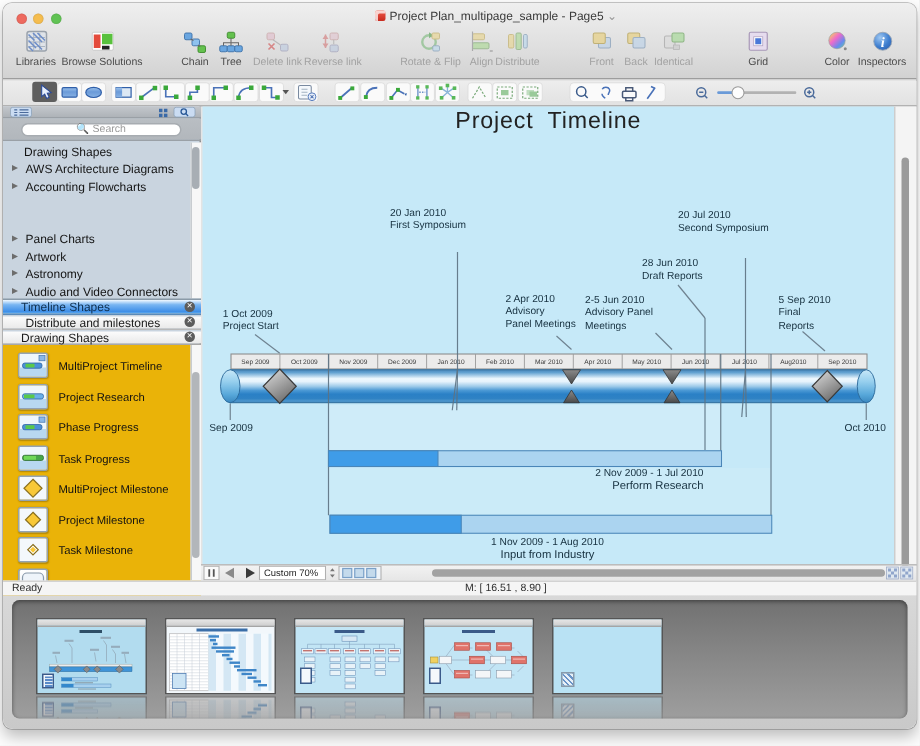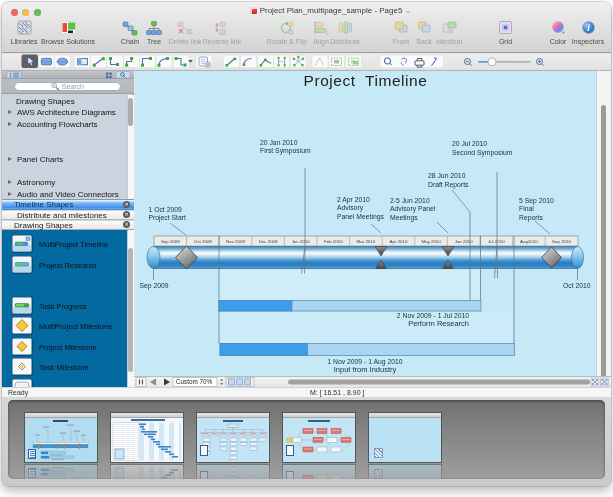--- a/index.html
+++ b/index.html
@@ -25,21 +25,21 @@
 #searchstrip { position:absolute; left:0; top:8px; width:132px; height:15px; background:linear-gradient(#b9bec3,#b2b7bc); border-bottom:1px solid #9aa0a6; }
 #searchbox { position:absolute; left:12px; top:3px; width:107px; height:9px; background:#fff; border-radius:5px; border:1px solid #a7acb1;
   font-size:7px; color:#9a9a9a; text-align:center; line-height:7px; }
 #liblist { position:absolute; left:0; top:24px; width:132px; height:127px; background:#c9d4df; }
 .librow { position:absolute; left:0; width:132px; height:11px; font-size:8px; color:#141414; line-height:11px; }
 .librow .tri { position:absolute; left:6px; top:3px; width:0; height:0; border-left:4px solid #6d6d6d; border-top:2.8px solid transparent; border-bottom:2.8px solid transparent; }
 .librow .t { position:absolute; left:15px; top:0; white-space:nowrap; }
 .secrow { position:absolute; left:0; width:132px; font-size:8px; color:#1b1b1b; }
 .secx { position:absolute; right:4px; top:50%; margin-top:-3.5px; width:7px; height:7px; border-radius:50%; background:#5c5c5c; color:#fff; font-size:5px; line-height:7.2px; text-align:center; }
 
-#shapelist { position:absolute; left:0; top:159px; width:132px; height:193px; background:#0369a1; overflow:hidden; }
+#shapelist { position:absolute; left:0; top:159px; width:132px; height:193px; background:#eab308; overflow:hidden; }
 .shaperow { position:absolute; left:0; width:132px; height:20px; }
 .shaperow .box { position:absolute; left:10px; top:1px; width:20px; height:17px; background:linear-gradient(#ffffff,#e7edf3); border:1px solid #93a3b3; border-radius:2px; box-shadow:0.5px 0.5px 1px rgba(0,0,0,0.25); }
 .shaperow .nm { position:absolute; left:37px; top:50%; transform:translateY(-50%); font-size:7.5px; color:#111; white-space:nowrap; }
 
 #canvas { position:absolute; left:135px; top:71px; width:461px; height:305px; background:#c6e9f8; overflow:hidden; }
 #vscroll { position:absolute; left:596px; top:71px; width:15px; height:305px; background:#f4f4f4; border-left:1px solid #cdcdcd; }
 #vthumb { position:absolute; left:3.5px; top:34px; width:5px; height:273px; background:#9b9b9b; border-radius:3px; }
 .ann { position:absolute; font-size:6.8px; line-height:8.6px; color:#16303f; white-space:nowrap; }
 
 #navrow { position:absolute; left:134px; top:376px; width:477px; height:10.5px; background:linear-gradient(#f2f2f2,#e6e6e6); border-top:1px solid #bcbcbc; }
@@ -399,20 +399,24 @@
           <span class="t">AWS Architecture Diagrams</span>
         </div>
       <div class="librow" style="top:23.5px">
           <span class="tri"></span>
           <span class="t">Accounting Flowcharts</span>
         </div>
       <div class="librow" style="top:59.1px">
           <span class="tri"></span>
           <span class="t">Panel Charts</span>
         </div>
+      <div class="librow" style="top:70.5px">
+          <span class="tri"></span>
+          <span class="t">Artwork</span>
+        </div>
       <div class="librow" style="top:82.1px">
           <span class="tri"></span>
           <span class="t">Astronomy</span>
         </div>
       <div class="librow" style="top:93.5px">
           <span class="tri"></span>
           <span class="t">Audio and Video Connectors</span>
         </div>
       <div style="position:absolute;right:0px;top:0px;width:7px;height:104px;background:#f7f7f7;border-left:1px solid #c8ccd0;"></div>
       <div style="position:absolute;right:1px;top:3px;width:5px;height:28px;background:#a8aeb4;border-radius:2.5px;"></div>
@@ -432,20 +436,30 @@
           <div class="nm">MultiProject Timeline</div>
         </div>
       <div class="shaperow" style="top:24.5px">
           <div class="box"><svg width="18" height="15">
               <rect x="0" y="0" width="18" height="15" fill="#eef6fd"></rect>
               <rect x="0" y="9" width="18" height="6" fill="#b8d8f0"></rect>
               <rect x="2" y="5.5" width="14" height="3.5" rx="1.5" fill="#6ab0e8" stroke="#2a60a0" stroke-width="0.5"></rect>
               <rect x="3" y="6" width="7" height="2.5" fill="#5ac84a"></rect>
             </svg></div>
           <div class="nm">Project Research</div>
+        </div>
+      <div class="shaperow" style="top:45px">
+          <div class="box"><svg width="18" height="15">
+              <rect x="0" y="0" width="18" height="15" fill="#eef6fd"></rect>
+              <rect x="0" y="9" width="18" height="6" fill="#b8d8f0"></rect>
+              <rect x="2" y="6" width="13" height="3.5" rx="1.5" fill="#4a90d8" stroke="#2a60a0" stroke-width="0.5"></rect>
+              <rect x="4" y="6.5" width="6" height="2.5" fill="#5ac84a"></rect>
+              <rect x="13" y="1" width="4" height="3.5" fill="#8ab8e8" stroke="#4a78b0" stroke-width="0.5"></rect>
+            </svg></div>
+          <div class="nm">Phase Progress</div>
         </div>
       <div class="shaperow" style="top:65.5px">
           <div class="box"><svg width="18" height="15">
               <rect x="0" y="0" width="18" height="15" fill="#eef6fd"></rect>
               <rect x="0" y="9" width="18" height="6" fill="#b8d8f0"></rect>
               <rect x="2" y="5.5" width="14" height="3.5" rx="1.5" fill="#48a848" stroke="#2a6a2a" stroke-width="0.5"></rect>
               <rect x="3" y="6" width="8" height="2.5" fill="#70d858"></rect>
             </svg></div>
           <div class="nm">Task Progress</div>
         </div>

